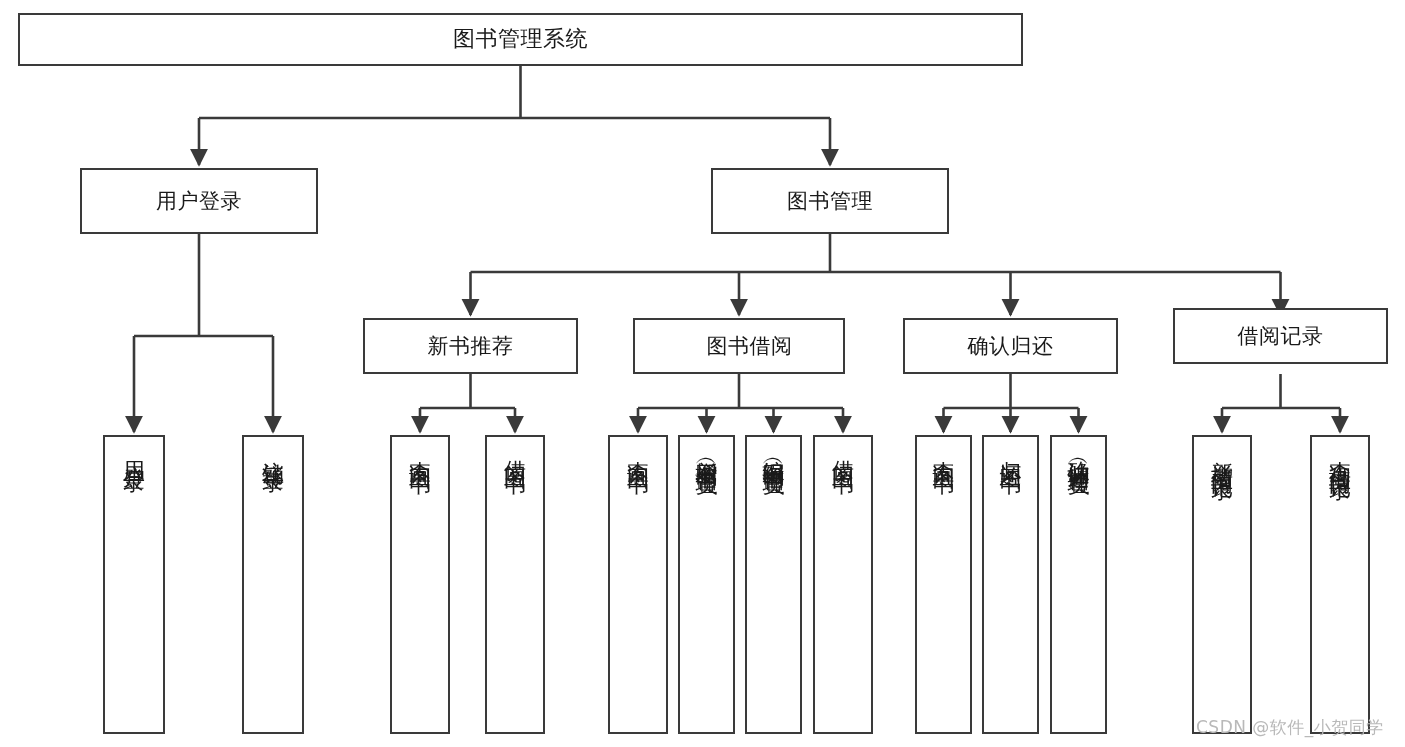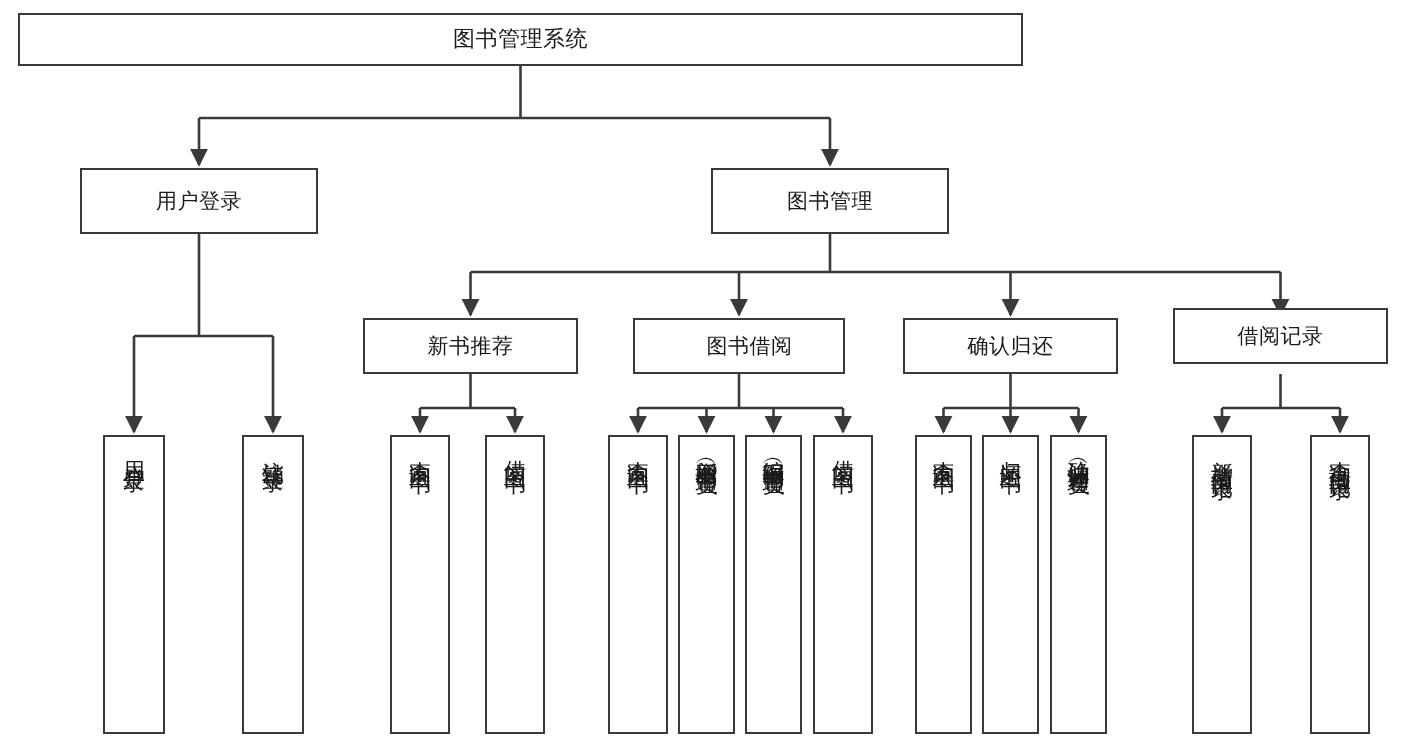--- a/index.html
+++ b/index.html
@@ -162,13 +162,14 @@
         <span class="lbl">确认归还（管理员）</span>
       </div>
       <div class="node leaf vert" style="left: 1192px; top: 435px; width: 60px; height: 299px;">
         <span class="lbl">新增借阅记录</span>
       </div>
       <div class="node leaf vert" style="left: 1310px; top: 435px; width: 60px; height: 299px;">
         <span class="lbl">查询借阅记录</span>
       </div>
     </div>
 
+  <div class="watermark" style="left: 1196px; top: 716px;">CSDN @软件_小贺同学</div>
 </div>
 
 </body></html>

